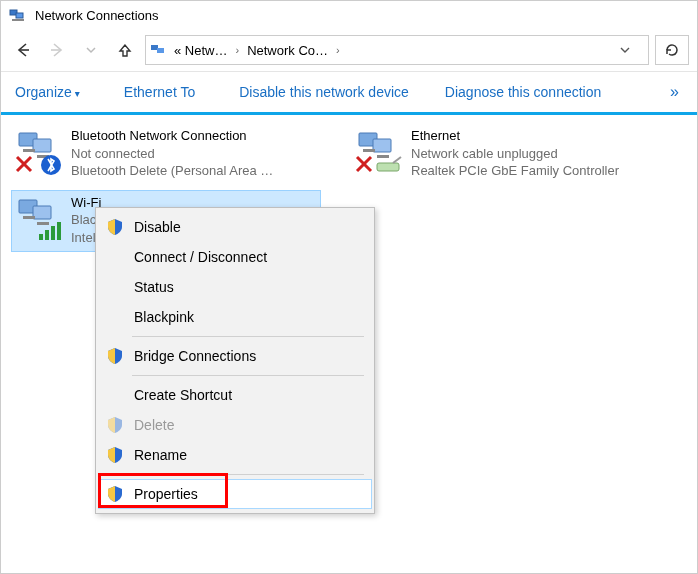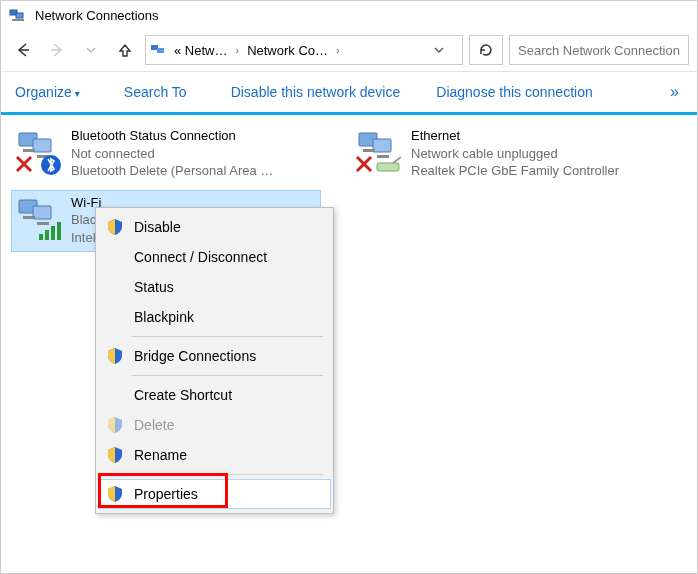--- a/index.html
+++ b/index.html
@@ -95,21 +95,21 @@
   }
   .conn-icon { width: 48px; height: 48px; position: relative; flex-shrink:0;}
   .conn-text { display:flex; flex-direction:column; line-height:1.35; min-width:0;}
   .conn-name { font-size: 13px; color: #000; white-space:nowrap; overflow:hidden; text-overflow:ellipsis;}
   .conn-status { font-size: 13px; color: #6d6d6d; white-space:nowrap; overflow:hidden; text-overflow:ellipsis;}
   .conn-device { font-size: 13px; color: #6d6d6d; white-space:nowrap; overflow:hidden; text-overflow:ellipsis;}
   .context-menu {
     position: absolute;
     left: 94px;
     top: 92px;
-    width: 239px;
+    width: 280px;
     background: #f2f2f2;
     border: 1px solid #bfbfbf;
     box-shadow: 2px 2px 6px rgba(0,0,0,0.2);
     padding: 4px 2px;
     font-size: 14px;
   }
   .menu-item {
     display: flex;
     align-items: center;
     height: 30px;
@@ -198,29 +198,28 @@
     </span>
   </div>
 
   <div class="refresh">
     <svg width="16" height="16" viewBox="0 0 16 16">
         <path d="M3 8 a5 5 0 1 1 2 4" fill="none" stroke="#333" stroke-width="1.5"></path>
         <path d="M3 12 L3 8 L7 8" fill="none" stroke="#333" stroke-width="1.5"></path>
       </svg>
   </div>
 
-  <input class="search" type="text" placeholder="Search Network Connection" style="">
 </div>
 
 <div class="toolbar">
   <span class="tool-link">
     <span>Organize</span><span class="chev-down-sm">▾</span>
   </span>
   <div class="tool-gap"></div>
-  <span class="tool-link">Search To</span>
+  <span class="tool-link">Ethernet To</span>
   <div class="tool-gap"></div>
   <span class="tool-link">Disable this network device</span>
   <div style="width:32px"></div>
   <span class="tool-link">Diagnose this connection</span>
   <span class="tool-more">»</span>
 </div>
 
 <div class="content">
   <div class="row1">
 
@@ -231,21 +230,21 @@
           <rect x="18" y="12" width="18" height="13" rx="1" fill="#9cc1ee" stroke="#4a7ab6"></rect>
           <rect x="8" y="22" width="12" height="3" fill="#888"></rect>
           <rect x="22" y="28" width="12" height="3" fill="#888"></rect>
           <line x1="2" y1="44" x2="16" y2="30" stroke="#d02020" stroke-width="3"></line>
           <line x1="2" y1="30" x2="16" y2="44" stroke="#d02020" stroke-width="3"></line>
           <circle cx="36" cy="38" r="10" fill="#1a5fd0"></circle>
           <path d="M33 32 L39 42 L36 44 L36 32 L39 34 L33 44" stroke="#fff" stroke-width="1.6" fill="none"></path>
         </svg>
       </div>
       <div class="conn-text">
-        <span class="conn-name">Bluetooth Status Connection</span>
+        <span class="conn-name">Bluetooth Network Connection</span>
         <span class="conn-status">Not connected</span>
         <span class="conn-device">Bluetooth Delete (Personal Area …</span>
       </div>
     </div>
 
     <div class="conn-item">
       <div class="conn-icon">
         <svg width="48" height="48" viewBox="0 0 48 48">
           <rect x="4" y="6" width="18" height="13" rx="1" fill="#7aa9e0" stroke="#4a7ab6"></rect>
           <rect x="18" y="12" width="18" height="13" rx="1" fill="#9cc1ee" stroke="#4a7ab6"></rect>

